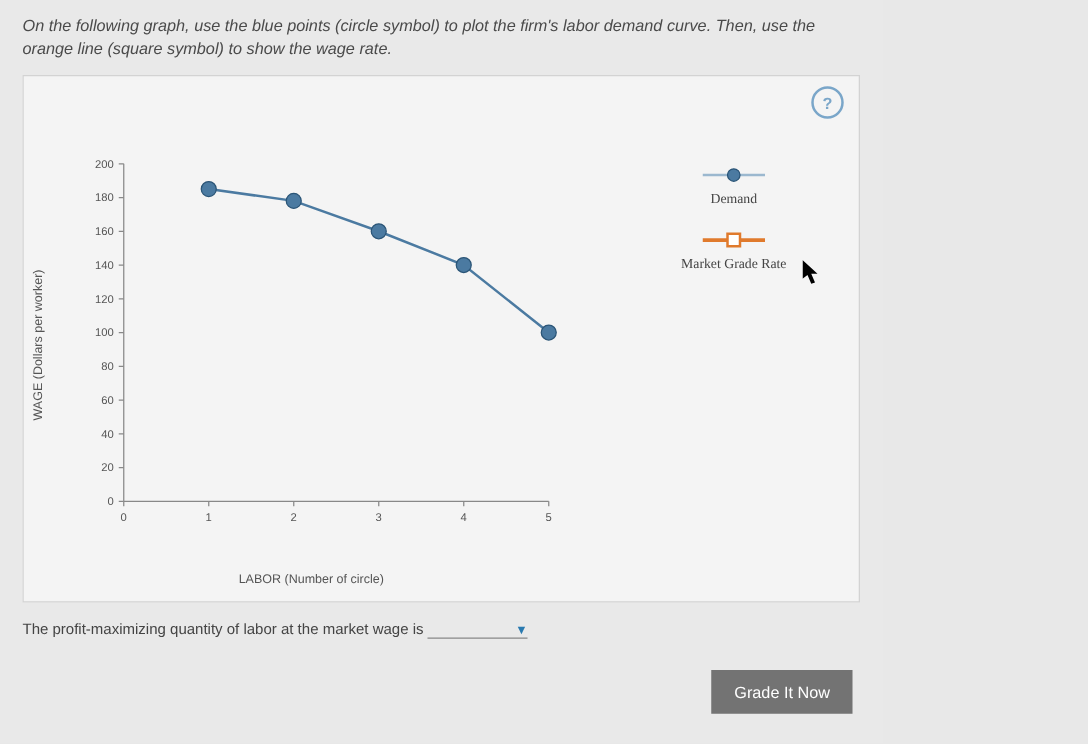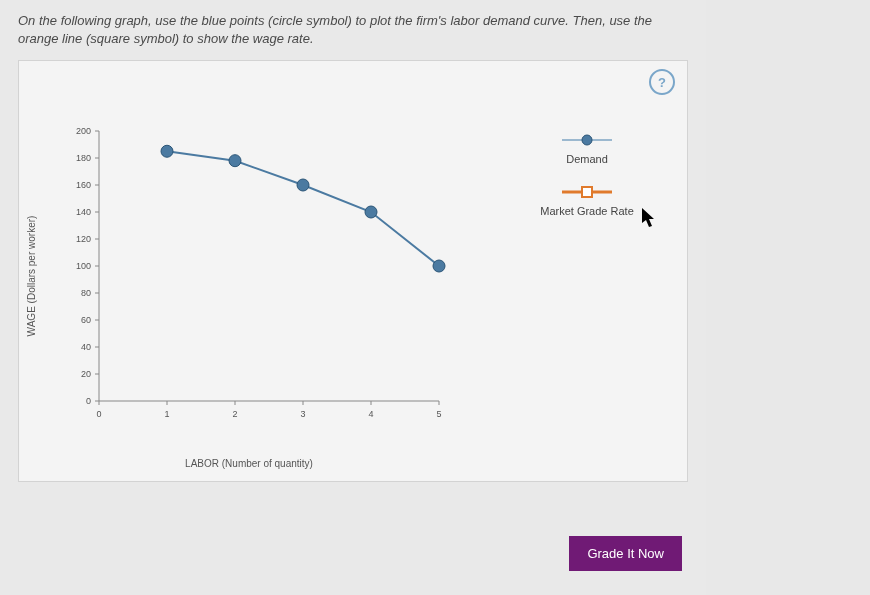--- a/index.html
+++ b/index.html
@@ -6,43 +6,43 @@
   .page{width:706px;height:595px;position:relative;overflow:hidden;background:#e9e9e9;}
   .instructions{padding:12px 18px 6px 18px;font-style:italic;font-size:13px;line-height:1.4;color:#4a4a4a;}
   .graph-wrap{margin:6px 18px 0 18px;border:1px solid #d3d3d3;background:#f4f4f4;height:420px;position:relative;}
   .help-btn{position:absolute;top:8px;right:12px;width:22px;height:22px;border-radius:50%;border:2px solid #7aa6c9;background:#f4f4f4;display:flex;align-items:center;justify-content:center;font-weight:bold;color:#7aa6c9;font-size:13px;cursor:pointer;}
   .chart-area{position:absolute;left:30px;top:60px;width:400px;height:310px;}
   .y-axis-label{position:absolute;left:-18px;top:50%;transform:translate(-50%,-50%) rotate(-90deg);font-size:10px;color:#555;white-space:nowrap;}
   .x-axis-label{position:absolute;left:50%;bottom:-38px;transform:translateX(-50%);font-size:10px;color:#555;}
   .axis-line{stroke:#888;stroke-width:1;}
   .demand-line{stroke:#4b7aa1;stroke-width:2;fill:none;}
   .demand-point{fill:#4b7aa1;stroke:#2b5577;stroke-width:1;}
-  .legend{position:absolute;right:30px;top:70px;width:140px;}
+  .legend{position:absolute;right:30px;top:70px;width:140px;font-family:Liberation Serif, serif;}
   .legend .item{text-align:center;margin-bottom:18px;font-size:11px;color:#444;}
   .legend .sym{height:18px;display:flex;align-items:center;justify-content:center;}
   .legend .lbl{margin-top:4px;}
   .question{padding:14px 18px 0 18px;font-size:12px;color:#444;}
   .dropdown{display:inline-block;border-bottom:1px solid #888;min-width:80px;text-align:right;position:relative;cursor:pointer;}
   .dropdown .caret{color:#2a7ab0;font-size:10px;margin-left:6px;}
   .footer-btns{position:absolute;right:24px;bottom:24px;display:flex;gap:16px;}
-  .btn{background:#701a75;color:#fff;padding:10px 18px;font-size:13px;border:none;cursor:pointer;font-family:inherit;}
+  .btn{background:#737373;color:#fff;padding:10px 18px;font-size:13px;border:none;cursor:pointer;font-family:inherit;}
   .cursor{position:absolute;right:48px;top:208px;font-size:18px;color:#000;pointer-events:none;}
 </style>
 </head>
 <body>
 <div class="page">
 
 <div class="instructions">On the following graph, use the blue points (circle symbol) to plot the firm's labor demand curve. Then, use the orange line (square symbol) to show the wage rate.</div>
 
 <div class="graph-wrap">
   <div class="help-btn">?</div>
 
   <div class="chart-area">
     <div class="y-axis-label">WAGE (Dollars per worker)</div>
-    <div class="x-axis-label">LABOR (Number of quantity)</div>
+    <div class="x-axis-label">LABOR (Number of circle)</div>
     <svg id="chart-svg" width="400" height="310" viewBox="0 0 400 310">
           <line x1="50" y1="10" x2="50" y2="280" class="axis-line"></line>
           <line x1="50" y1="280" x2="390" y2="280" class="axis-line"></line>
           <line x1="46" y1="280" x2="50" y2="280" class="axis-line"></line>
           <text x="42" y="283" text-anchor="end" font-size="9" fill="#555">0</text>
           <line x1="46" y1="253" x2="50" y2="253" class="axis-line"></line>
           <text x="42" y="256" text-anchor="end" font-size="9" fill="#555">20</text>
           <line x1="46" y1="226" x2="50" y2="226" class="axis-line"></line>
           <text x="42" y="229" text-anchor="end" font-size="9" fill="#555">40</text>
           <line x1="46" y1="199" x2="50" y2="199" class="axis-line"></line>
@@ -97,20 +97,27 @@
         <svg width="50" height="14">
               <line x1="0" y1="7" x2="50" y2="7" stroke="#e07a2c" stroke-width="3"></line>
               <rect x="20" y="2" width="10" height="10" fill="#fff" stroke="#e07a2c" stroke-width="2"></rect>
             </svg>
       </div>
       <div class="lbl">Market Grade Rate</div>
     </div>
   </div>
 </div>
 
+<div class="question">
+  <span>The profit-maximizing quantity of labor at the market wage is</span>
+  <span class="dropdown">
+    <span></span>
+    <span class="caret">▼</span>
+  </span>
+</div>
 
 <div class="footer-btns">
   <button class="btn">Grade It Now</button>
 </div>
 
 <div class="cursor">
   <svg width="16" height="20" viewBox="0 0 16 20">
         <path d="M0 0 L0 15 L4 12 L7 19 L10 18 L7 11 L12 11 Z" fill="#000"></path>
       </svg>
 </div>

